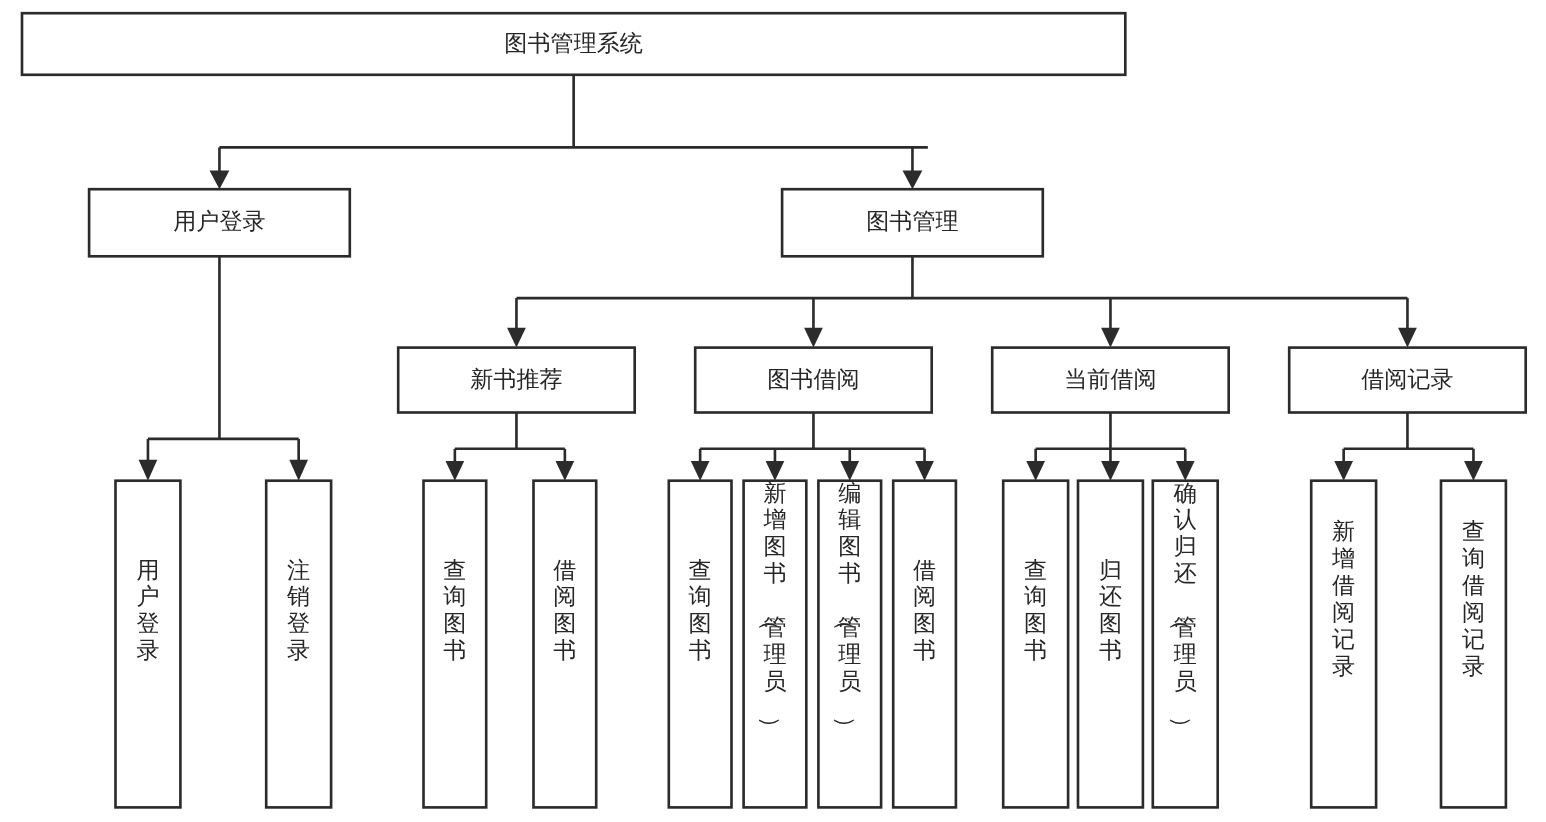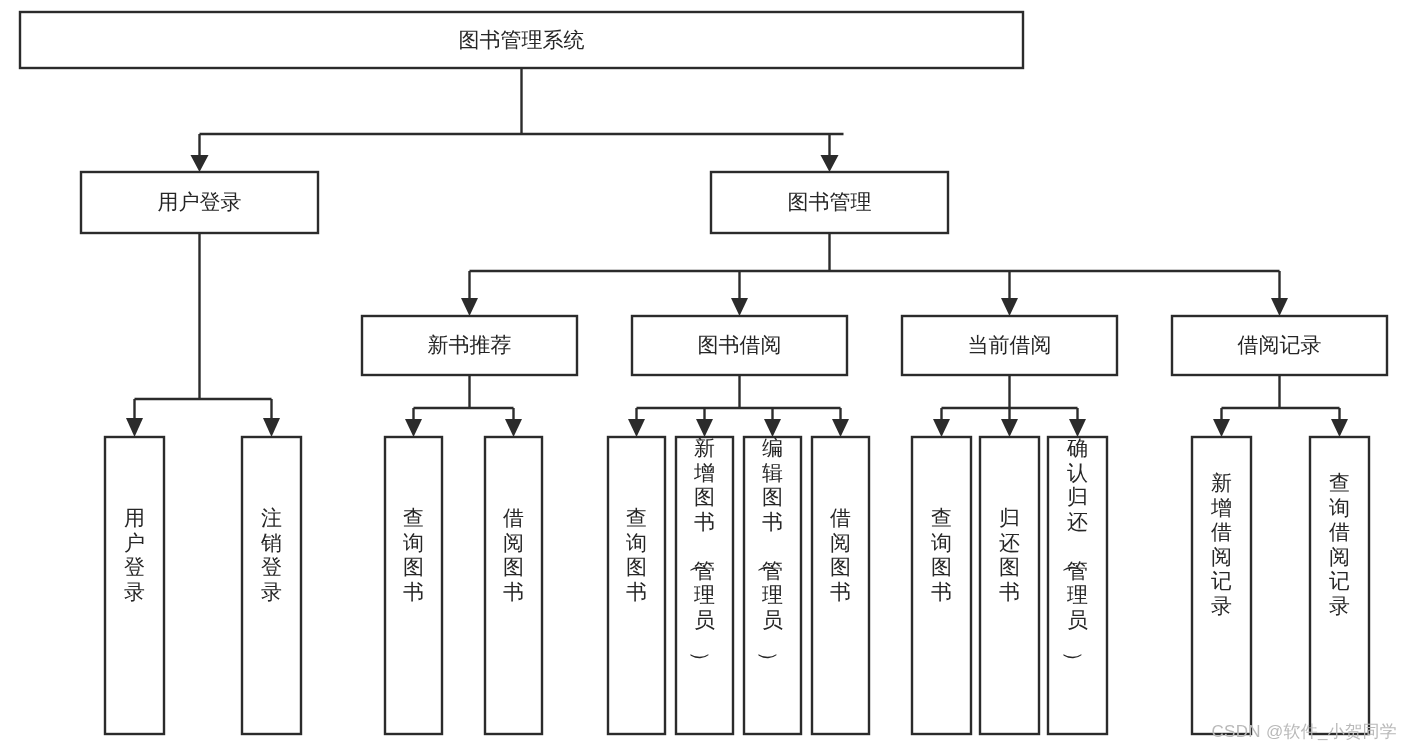--- a/index.html
+++ b/index.html
@@ -230,15 +230,14 @@
       <text class="node-label-vertical" x="1221.5" y="490"><tspan x="1221.5" dy="0">新</tspan><tspan x="1221.5" dy="24.5">增</tspan><tspan x="1221.5" dy="24.5">借</tspan><tspan x="1221.5" dy="24.5">阅</tspan><tspan x="1221.5" dy="24.5">记</tspan><tspan x="1221.5" dy="24.5">录</tspan></text>
     </g>
 
     <g>
       <rect class="node-box" x="1310" y="437" width="59" height="297"></rect>
       <text class="node-label-vertical" x="1339.5" y="490"><tspan x="1339.5" dy="0">查</tspan><tspan x="1339.5" dy="24.5">询</tspan><tspan x="1339.5" dy="24.5">借</tspan><tspan x="1339.5" dy="24.5">阅</tspan><tspan x="1339.5" dy="24.5">记</tspan><tspan x="1339.5" dy="24.5">录</tspan></text>
     </g>
 
   </svg>
 
-  <div class="watermark">CSDN @软件_小贺同学</div>
 
 </div>
 
 </body></html>

